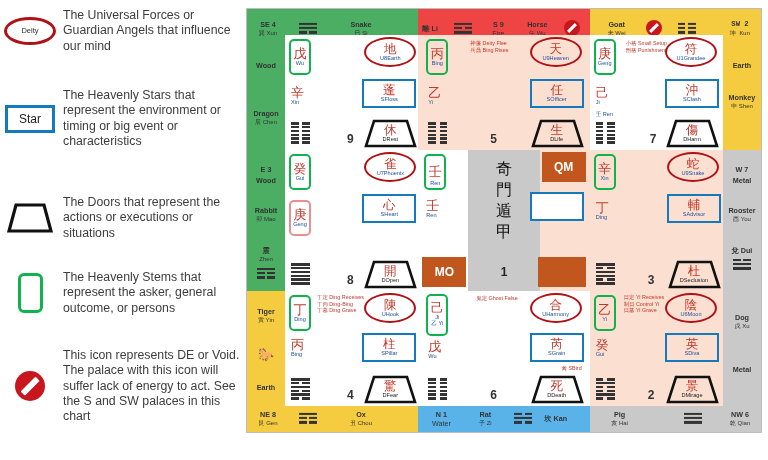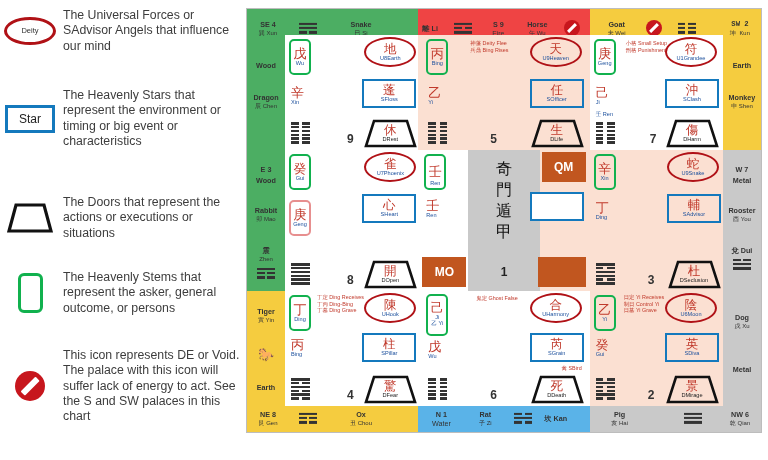--- a/index.html
+++ b/index.html
@@ -100,21 +100,21 @@
 <div id="root">
 
   <div id="legend">
 
     <div class="leg-row" style="top:8px;left:0;width:245px;">
       <div class="leg-icon">
         <div class="deity-el">
             <span>Deity</span>
           </div>
       </div>
-      <div class="leg-text" style="width:180px">The Universal Forces or SAdvisor Angels that influence our mind</div>
+      <div class="leg-text" style="width:180px">The Universal Forces or Guardian Angels that influence our mind</div>
     </div>
 
     <div class="leg-row" style="top:88px;left:0;width:245px;">
       <div class="leg-icon">
         <div class="star-el">
             <span>Star</span>
           </div>
       </div>
       <div class="leg-text" style="width:180px">The Heavenly Stars that represent the environment or timing or big event or characteristics</div>
     </div>
@@ -147,21 +147,21 @@
     <div class="grid">
 
       <div class="pal" style="background:#4cae63">
         <div class="band bandTop">
           <div class="cell" style="left:3px;width:36px;line-height:9px;"><span>SE 4</span><span class="sub">巽 Xun</span></div>
           <div class="cell" style="left:52px;"><span class="trig"><i></i><i></i><i class="br"></i></span></div>
           <div class="cell" style="left:84px;width:60px;line-height:9px;"><span>Snake</span><span class="sub">巳 Si</span></div>
         </div>
         <div class="band bandLeft">
           <div class="cell" style="top:52px;">Wood</div>
-          <div class="cell" style="top:84px;line-height:9px;"><span>Dragon</span><span class="sub">辰 Chen</span></div>
+          <div class="cell" style="top:100px;line-height:9px;"><span>Dragon</span><span class="sub">辰 Chen</span></div>
         </div>
         <div class="body" style="left:38px;top:26px;right:0;bottom:0;background:#fff">
           <div class="stem" style="left:4px;top:4px;">
             <span class="han">戊</span>
             <span class="en">Wu</span>
           </div>
           <div class="stem2" style="left:6px;top:52px;">
             <span class="han">辛</span>
             <span class="en">Xin</span>
           </div>

